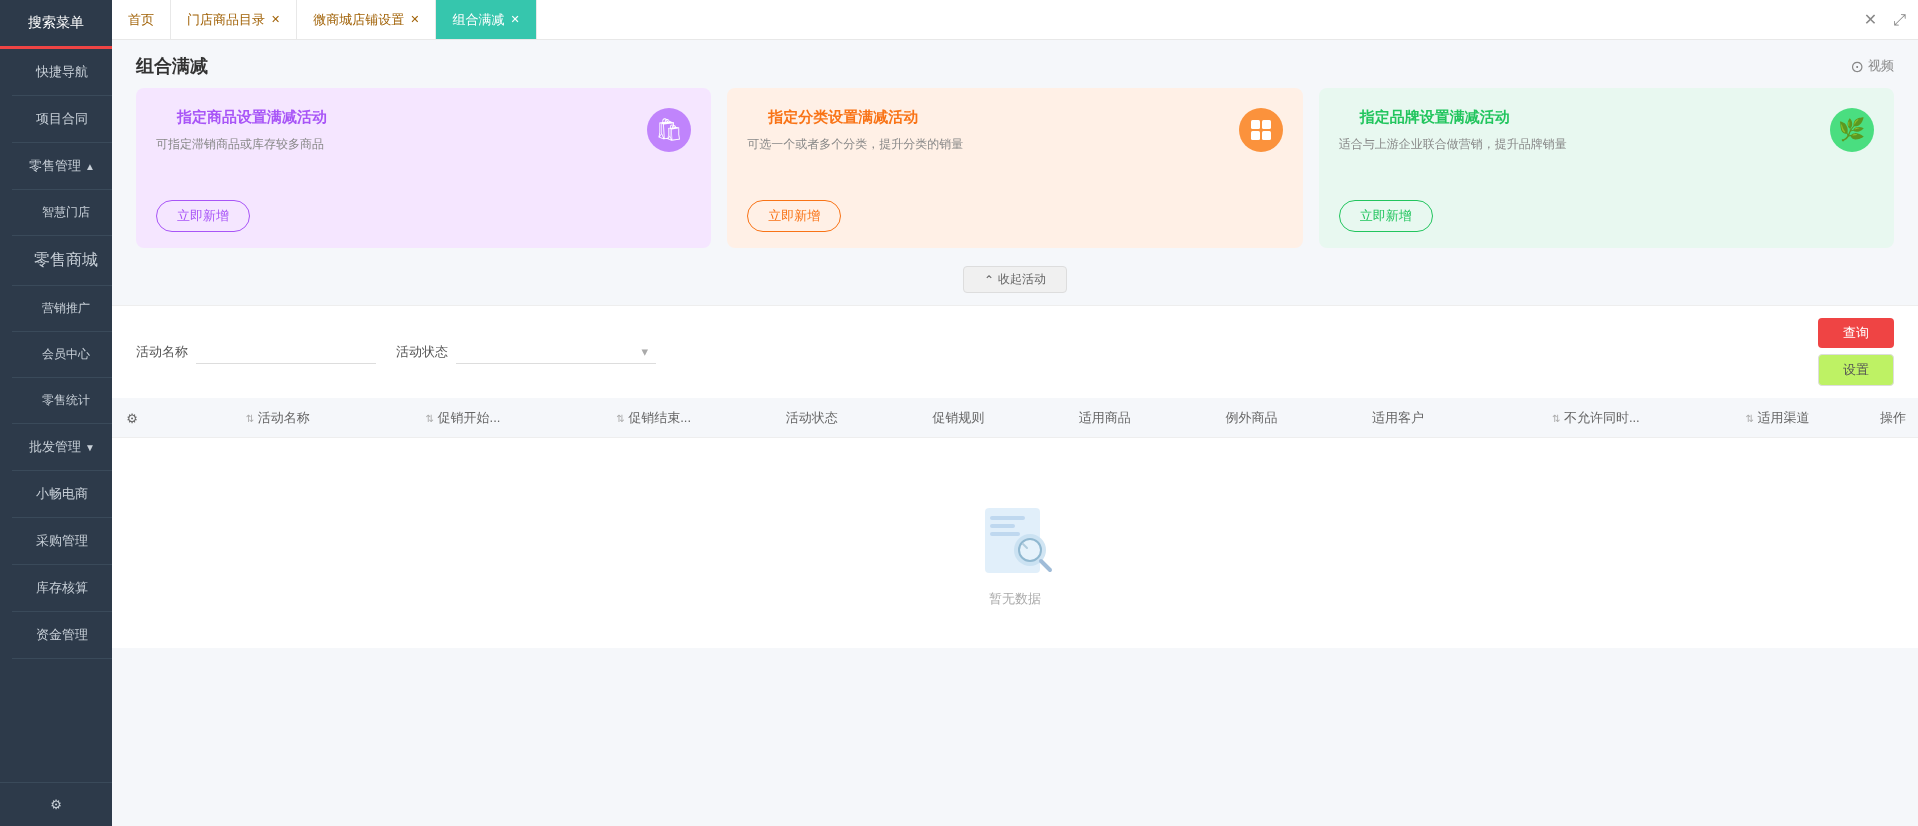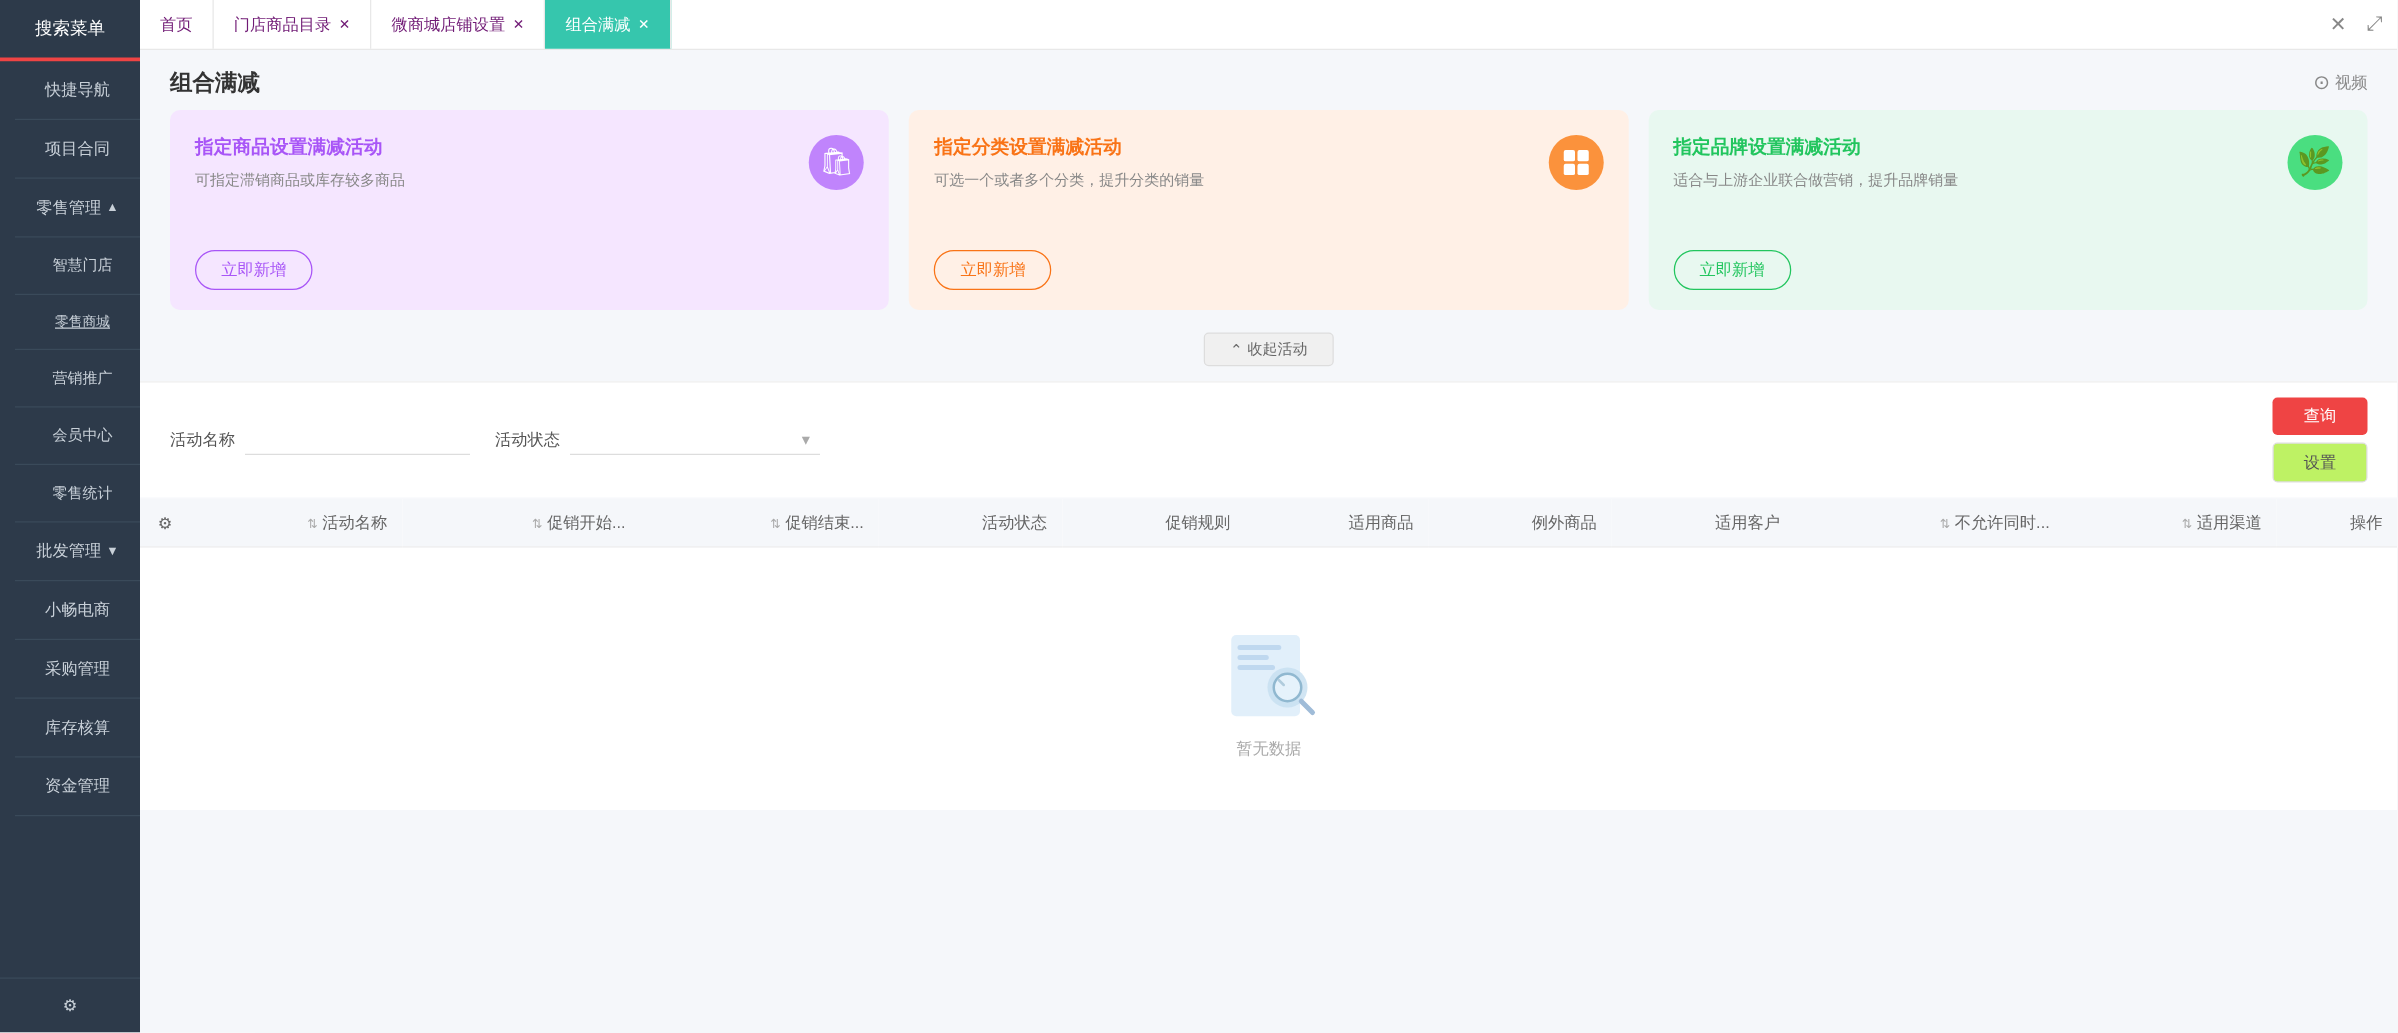--- a/index.html
+++ b/index.html
@@ -65,21 +65,21 @@
       padding: 0;
       flex-shrink: 0;
     }
     .tabbar .tab {
       padding: 0 16px;
       height: 100%;
       display: flex;
       align-items: center;
       cursor: pointer;
       font-size: 13px;
-      color: #701a75;
+      color: #a16207;
       border-right: 1px solid #e8e8e8;
       gap: 6px;
       white-space: nowrap;
     }
     .tabbar .tab.active {
       background: #36c6ad;
       color: #fff;
     }
     .tabbar .tab .close-icon { font-size: 11px; cursor: pointer; }
     .tabbar-right {
@@ -142,20 +142,21 @@
       flex-direction: column;
     }
     .card-purple { background: #f5e6ff; }
     .card-orange { background: #fff0e6; }
     .card-green { background: #e8f8f0; }
 
     .card-title {
       font-size: 15px;
       font-weight: 600;
       margin-bottom: 8px;
+      margin-left: 21px;
     }
     .card-purple .card-title { color: #a855f7; }
     .card-orange .card-title { color: #f97316; }
     .card-green .card-title { color: #22c55e; }
 
     .card-desc {
       font-size: 12px;
       color: #888;
       flex: 1;
       line-height: 1.6;
@@ -323,21 +324,21 @@
   <div class="sidebar-item">
     <span>项目合同</span>
   </div>
   <div class="sidebar-item">
     <span>零售管理</span>
     <span class="arrow">▲</span>
   </div>
   <div class="sidebar-item" style="padding-left:16px;font-size:12px;">
     <span>智慧门店</span>
   </div>
-  <div class="sidebar-item" style="padding-left:16px;font-size:11px;text-decoration:underline;">
+  <div class="sidebar-item" style="padding-left:16px;font-size:16px;">
     <span>零售商城</span>
   </div>
   <div class="sidebar-item" style="padding-left:16px;font-size:12px;">
     <span>营销推广</span>
   </div>
   <div class="sidebar-item" style="padding-left:16px;font-size:12px;">
     <span>会员中心</span>
   </div>
   <div class="sidebar-item" style="padding-left:16px;font-size:12px;">
     <span>零售统计</span>

